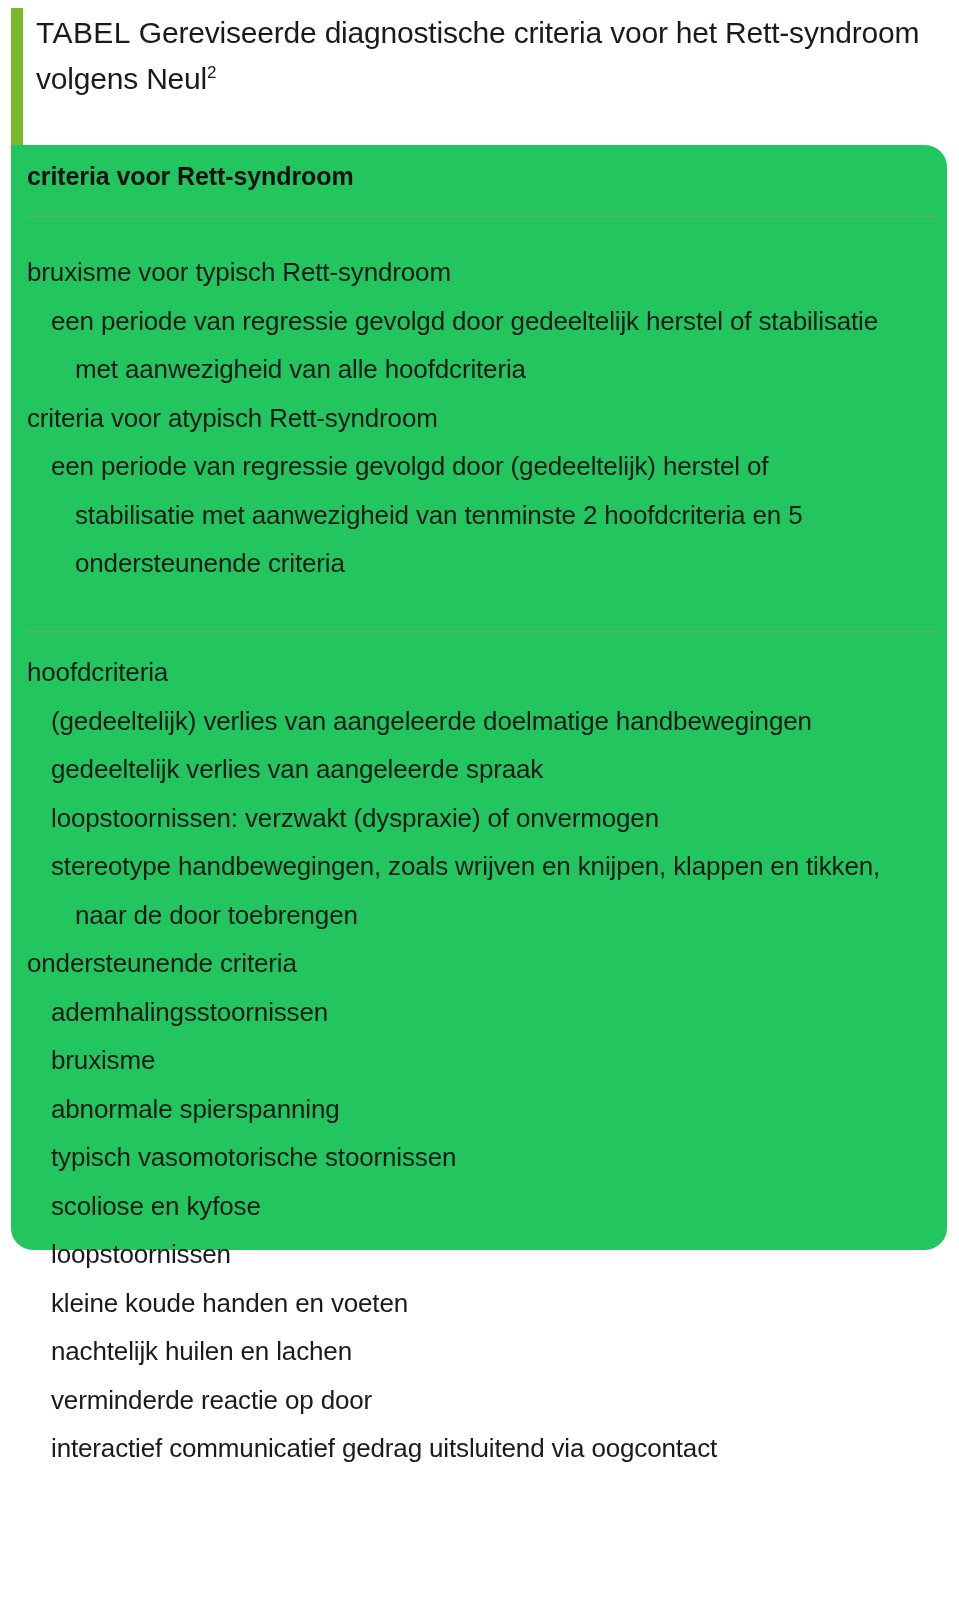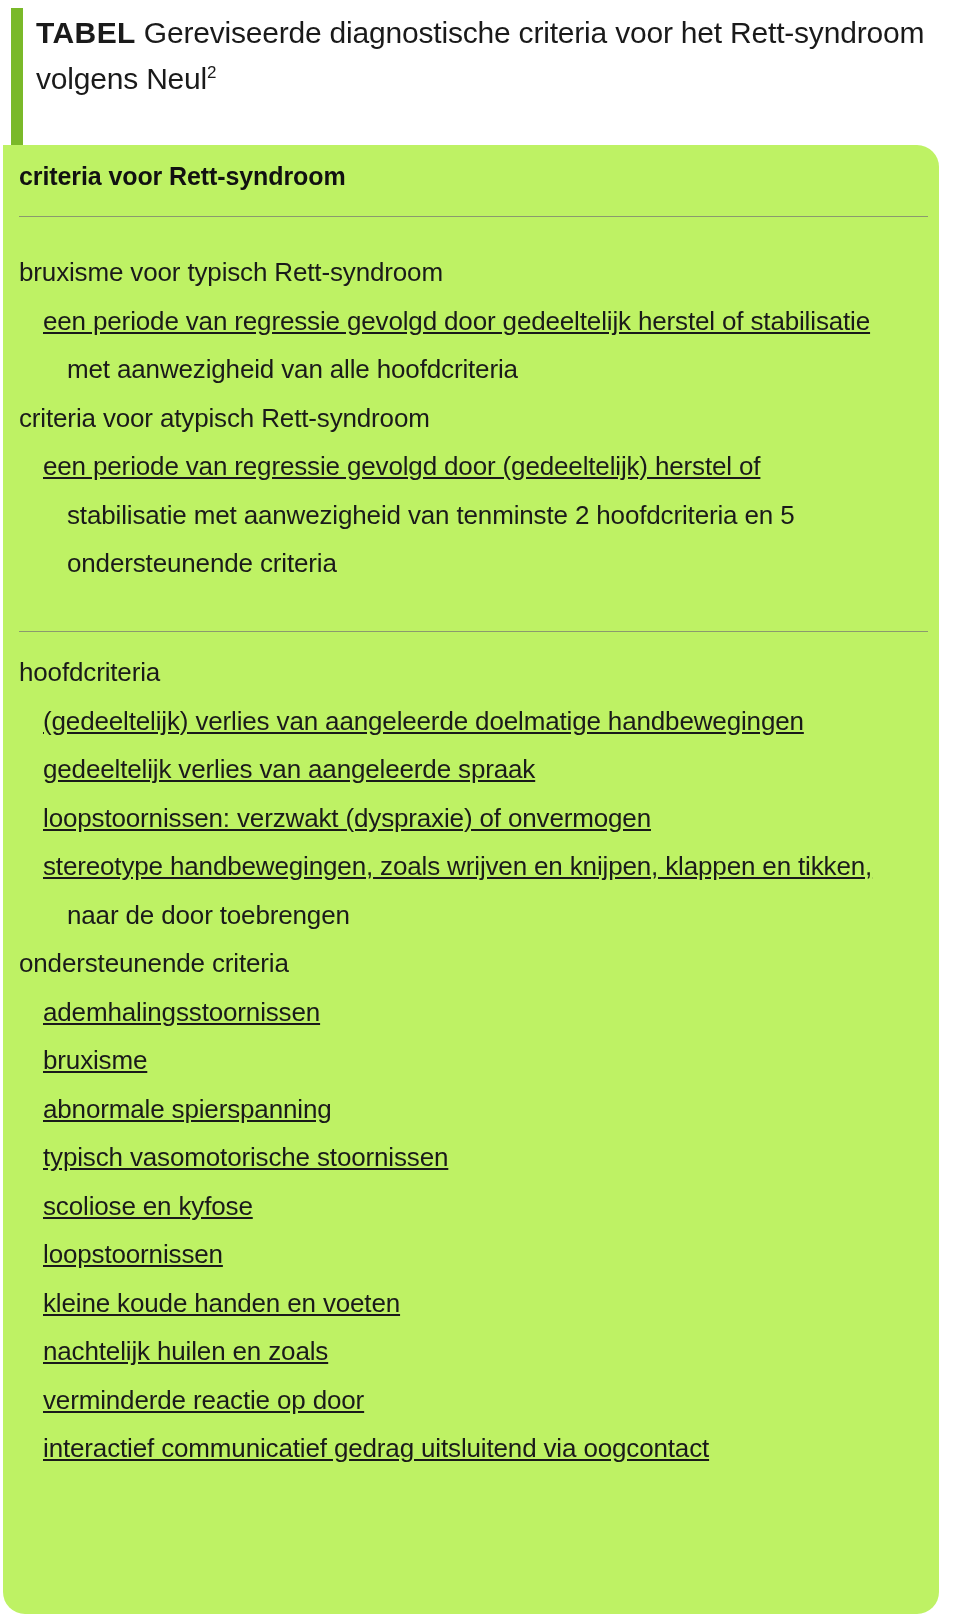--- a/index.html
+++ b/index.html
@@ -48,43 +48,43 @@
     top: 10px;
     width: 890px;
     font-size: 30px;
     line-height: 46px;
     color: #1a1a1a;
     font-family: "Liberation Sans", sans-serif;
     letter-spacing: -0.2px;
   }
 
   .header-label {
-    font-weight: bold;
+    font-weight: normal;
     letter-spacing: 0.4px;
     margin-right: 8px;
   }
 
   .header-title {
     font-weight: normal;
   }
 
   .header-sup {
     font-size: 17px;
     vertical-align: super;
     line-height: 0;
   }
 
   
   .panel {
     position: absolute;
-    left: 3px;
+    left: 11px;
     top: 145px;
     width: 936px;
-    height: 1469px;
-    background: #bef264;
+    height: 1105px;
+    background: #22c55e;
     border-radius: 0 22px 22px 22px;
     box-sizing: border-box;
   }
 
   .panel-inner {
     position: absolute;
     left: 0;
     top: 0;
     right: 0;
     bottom: 0;
@@ -126,21 +126,21 @@
   .line {
     font-size: 26px;
     line-height: 48.5px;
     color: #1a1a1a;
     white-space: nowrap;
     font-family: "Liberation Sans", sans-serif;
     letter-spacing: -0.15px;
   }
 
   .ind-0 { padding-left: 0px; }
-  .ind-1 { padding-left: 24px; text-decoration: underline; }
+  .ind-1 { padding-left: 24px; }
   .ind-2 { padding-left: 48px; }
 </style>
 </head>
 <body>
 
 <div id="root">
 
   <div class="table-header">
     <div class="accent-bar"></div>
     <div class="header-text">
@@ -175,21 +175,21 @@
           <div class="line ind-1">stereotype handbewegingen, zoals wrijven en knijpen, klappen en tikken,</div>
           <div class="line ind-2">naar de door toebrengen</div>
           <div class="line ind-0">ondersteunende criteria</div>
           <div class="line ind-1">ademhalingsstoornissen</div>
           <div class="line ind-1">bruxisme</div>
           <div class="line ind-1">abnormale spierspanning</div>
           <div class="line ind-1">typisch vasomotorische stoornissen</div>
           <div class="line ind-1">scoliose en kyfose</div>
           <div class="line ind-1">loopstoornissen</div>
           <div class="line ind-1">kleine koude handen en voeten</div>
-          <div class="line ind-1">nachtelijk huilen en zoals</div>
+          <div class="line ind-1">nachtelijk huilen en lachen</div>
           <div class="line ind-1">verminderde reactie op door</div>
           <div class="line ind-1">interactief communicatief gedrag uitsluitend via oogcontact</div>
         </div>
 
     </div>
   </div>
 
 </div>
 
 </body></html>

